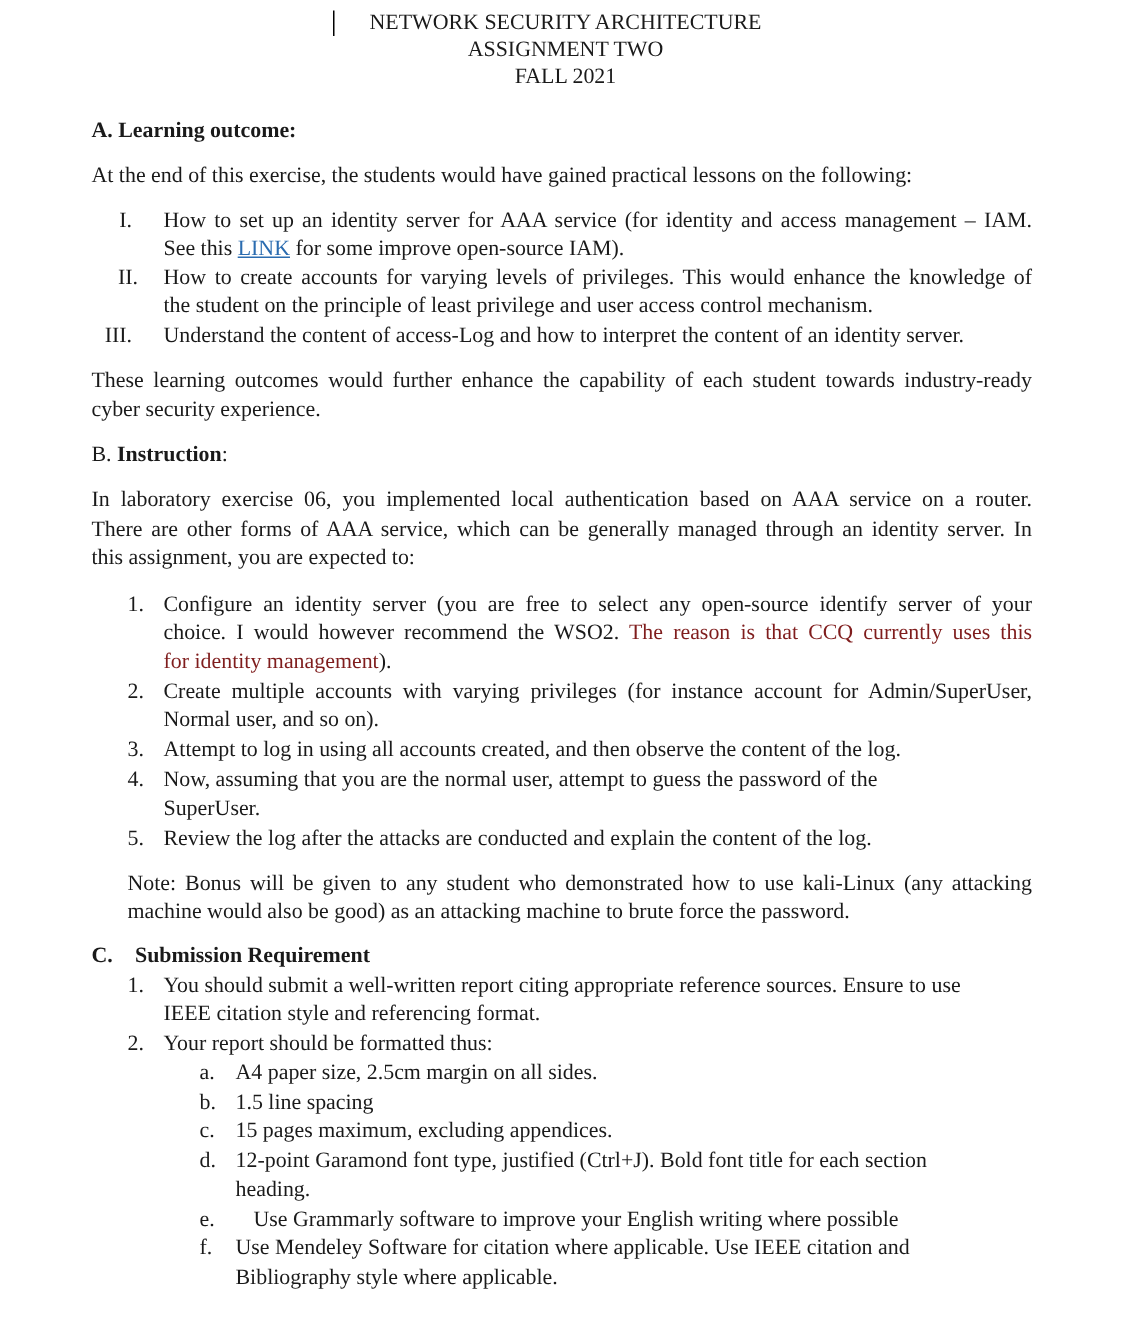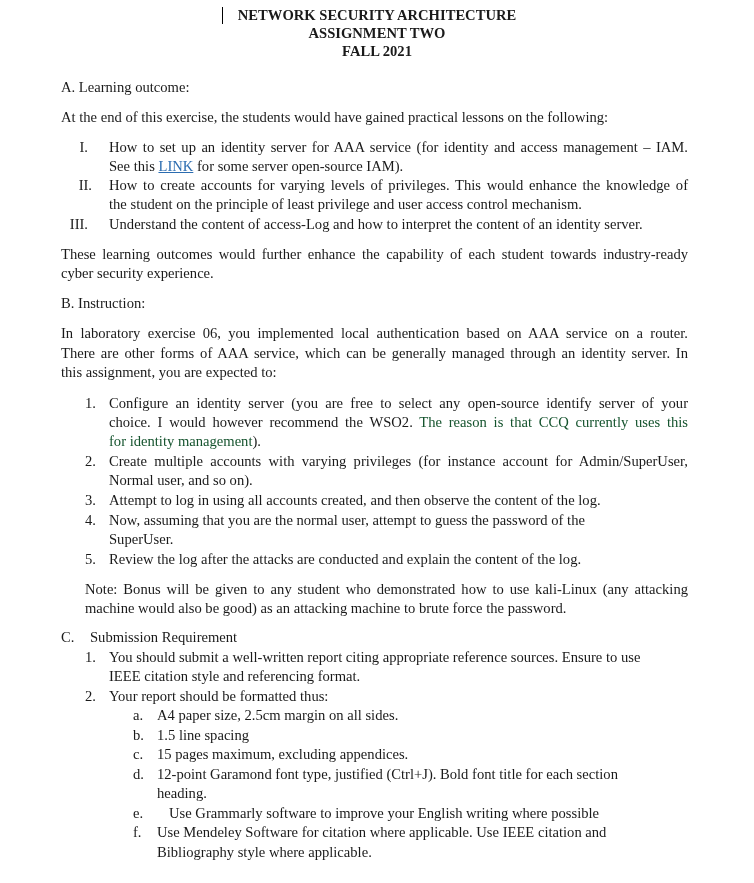--- a/index.html
+++ b/index.html
@@ -2,45 +2,45 @@
 <html><head>
 <meta charset="utf-8">
 <style>
   html, body { margin: 0; padding: 0; background: #ffffff; }
   body {
     width: 754px; height: 883px; overflow: hidden; position: relative;
     font-family: "Liberation Serif", "DejaVu Serif", serif;
     font-size: 14.6px; color: #1a1a1a;
   }
   .line { position: absolute; white-space: nowrap; line-height: 19px; }
-  .title { left: 0; width: 754px; text-align: center; font-weight: bold; font-size: 14.6px; }
+  .title { left: 0; width: 754px; text-align: center; font-weight: normal; font-size: 14.6px; }
   .caret { position: absolute; left: 222px; top: 7px; width: 1px; height: 17px; background: #000; }
-  .b { font-weight: normal; }
+  .b { font-weight: bold; }
   .link { color: #2b6cb0; text-decoration: underline; cursor: pointer; margin-top: 15px; }
-  .faded { color: #14532d; }
+  .faded { color: #7f1d1d; }
   .justify { text-align: justify; text-align-last: justify; white-space: normal; }
   .num { position: absolute; white-space: nowrap; line-height: 19px; text-align: right; }
 </style>
 </head>
 <body>
 
 <div>
 
   <div class="caret"></div>
   <div class="line title" style="top:6px;">NETWORK SECURITY ARCHITECTURE</div>
   <div class="line title" style="top:24px;">ASSIGNMENT TWO</div>
   <div class="line title" style="top:42px;">FALL 2021</div>
 
   <div class="line b" style="left:61px; top:78px;">A. Learning outcome:</div>
   <div class="line" style="left:61px; top:108px;">At the end of this exercise, the students would have gained practical lessons on the following:</div>
 
   <div class="num" style="left:60px; width:28px; top:138px;">I.</div>
   <div class="line justify" style="left:109px; width:579px; top:138px;">How to set up an identity server for AAA service (for identity and access management – IAM.</div>
   <div class="line" style="left:109px; top:157px;">
-    <span>See this </span><span class="link">LINK</span><span> for some server open-source IAM).</span>
+    <span>See this </span><span class="link">LINK</span><span> for some improve open-source IAM).</span>
   </div>
 
   <div class="num" style="left:64px; width:28px; top:176px;">II.</div>
   <div class="line justify" style="left:109px; width:579px; top:176px;">How to create accounts for varying levels of privileges. This would enhance the knowledge of</div>
   <div class="line" style="left:109px; top:195px;">the student on the principle of least privilege and user access control mechanism.</div>
 
   <div class="num" style="left:60px; width:28px; top:215px;">III.</div>
   <div class="line" style="left:109px; top:215px;">Understand the content of access-Log and how to interpret the content of an identity server.</div>
 
   <div class="line justify" style="left:61px; width:627px; top:245px;">These learning outcomes would further enhance the capability of each student towards industry-ready</div>

